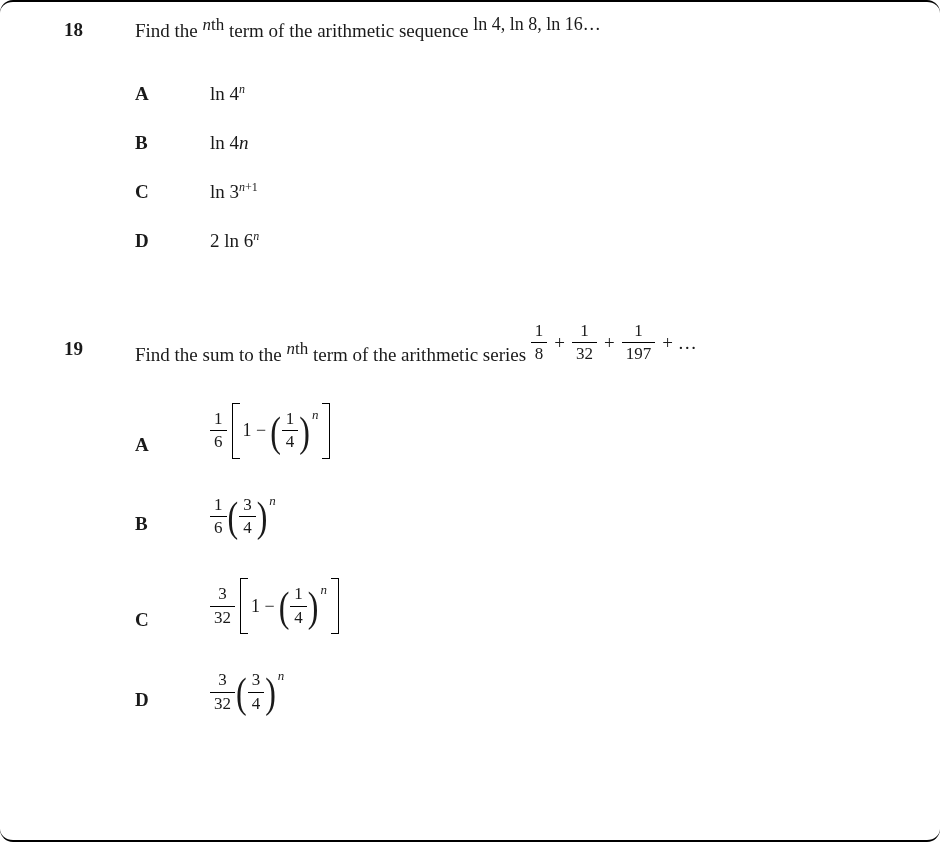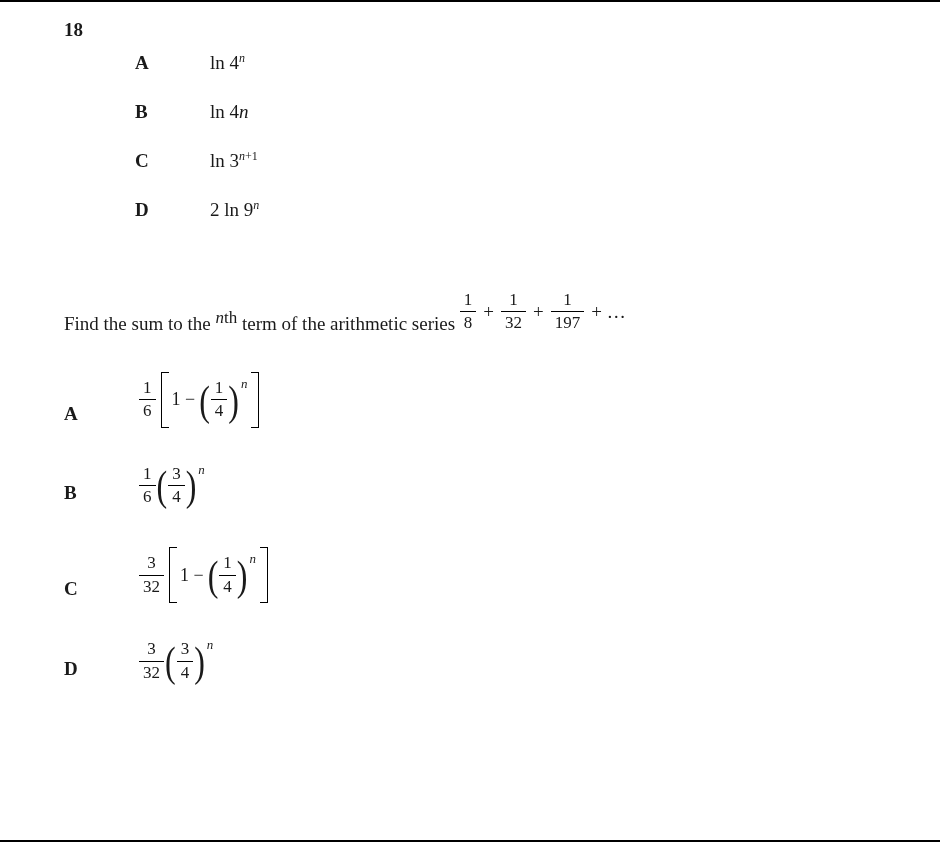--- a/index.html
+++ b/index.html
@@ -10,20 +10,21 @@
     color: #1a1a1a;
   }
   .page {
     position: relative;
     width: 940px; height: 842px;
     background: #ffffff;
     border-top: 2px solid #000;
     border-bottom: 2px solid #000;
     padding: 14px 40px 0 64px;
     overflow: hidden;
+    border-radius: 13px;
   }
   .qrow { display: flex; }
   .qnum {
     width: 71px; flex: 0 0 71px;
     font-weight: bold; font-size: 19px; padding-top: 3px;
   }
   .qcontent { flex: 1; }
   .prompt { font-size: 19px; line-height: 30px; }
   .raised { position: relative; top: -7px; font-size: 17px; white-space: nowrap; }
   .raised i { font-style: italic; }
@@ -80,43 +81,50 @@
   }
 </style>
 </head>
 <body>
 
 <div class="page" data-name="exam-page">
 
   <section class="qrow" data-name="question-18">
     <div class="qnum" data-name="question-number">18</div>
     <div class="qcontent" data-name="question-body">
+      <div class="prompt" data-name="question-prompt">
+        <span data-name="prompt-text">Find the</span>
+        <span class="raised" data-name="nth-notation"><i>n</i><span>th</span></span>
+        <span data-name="prompt-text">term of the arithmetic sequence</span>
+        <span class="raised seq" data-name="sequence-expression">ln 4, ln 8, ln 16…</span>
+      </div>
 
       <div class="opts18" data-name="options-list">
         <div class="opt18" data-name="option-row-a">
           <span class="letter" data-name="option-letter">A</span>
           <span class="expr18" data-name="option-expression"><span>ln 4</span><i></i><sup><i>n</i><span class="roman"></span></sup></span>
         </div>
         <div class="opt18" data-name="option-row-b">
           <span class="letter" data-name="option-letter">B</span>
           <span class="expr18" data-name="option-expression"><span>ln 4</span><i>n</i><sup><i></i><span class="roman"></span></sup></span>
         </div>
         <div class="opt18" data-name="option-row-c">
           <span class="letter" data-name="option-letter">C</span>
           <span class="expr18" data-name="option-expression"><span>ln 3</span><i></i><sup><i>n</i><span class="roman">+1</span></sup></span>
         </div>
         <div class="opt18" data-name="option-row-d">
           <span class="letter" data-name="option-letter">D</span>
-          <span class="expr18" data-name="option-expression"><span>2 ln 9</span><i></i><sup><i>n</i><span class="roman"></span></sup></span>
+          <span class="expr18" data-name="option-expression"><span>2 ln 6</span><i></i><sup><i>n</i><span class="roman"></span></sup></span>
         </div>
       </div>
     </div>
   </section>
 
   <section class="qrow" style="margin-top:70px" data-name="question-19">
+    <div class="qnum" data-name="question-number">19</div>
     <div class="qcontent" data-name="question-body">
       <div class="prompt" data-name="question-prompt">
         <span data-name="prompt-text">Find the sum to the</span>
         <span class="raised" data-name="nth-notation"><i>n</i><span>th</span></span>
         <span data-name="prompt-text">term of the arithmetic series</span>
         <span class="series" data-name="geometric-series">
           <span class="frac" data-name="series-fraction">
               <span class="num">1</span>
               <span class="den">8</span>
             </span>

